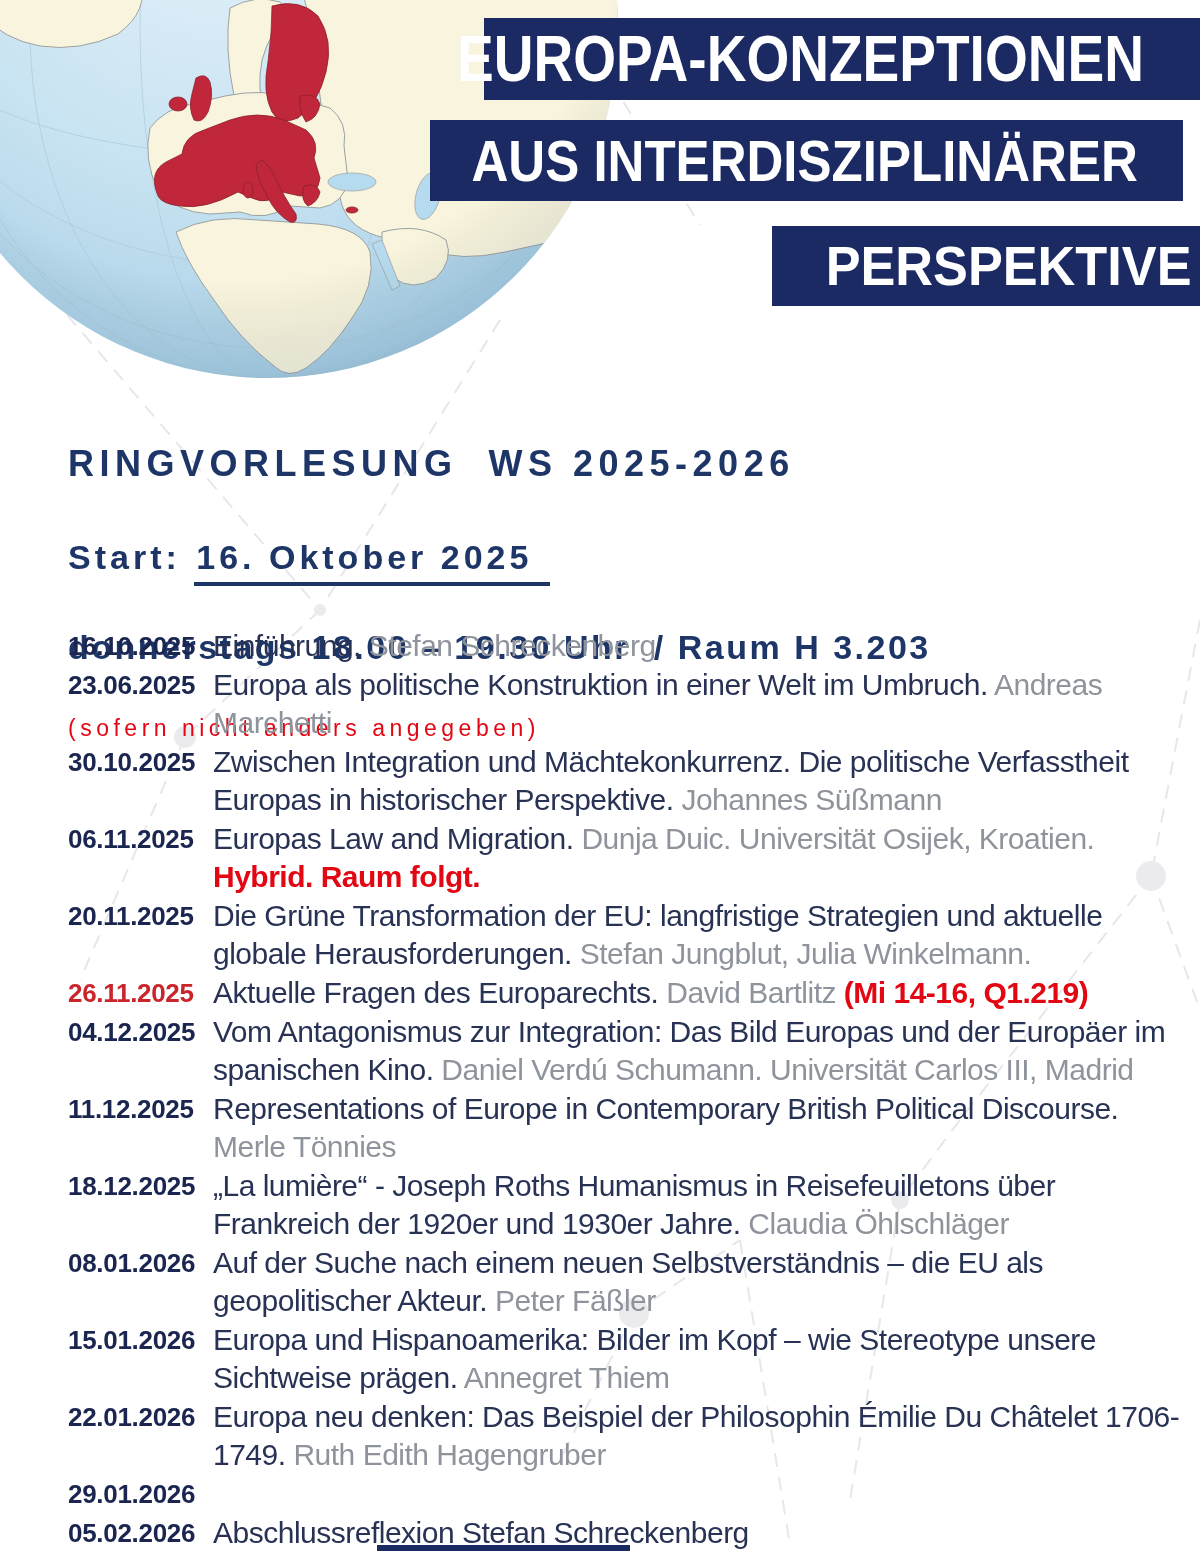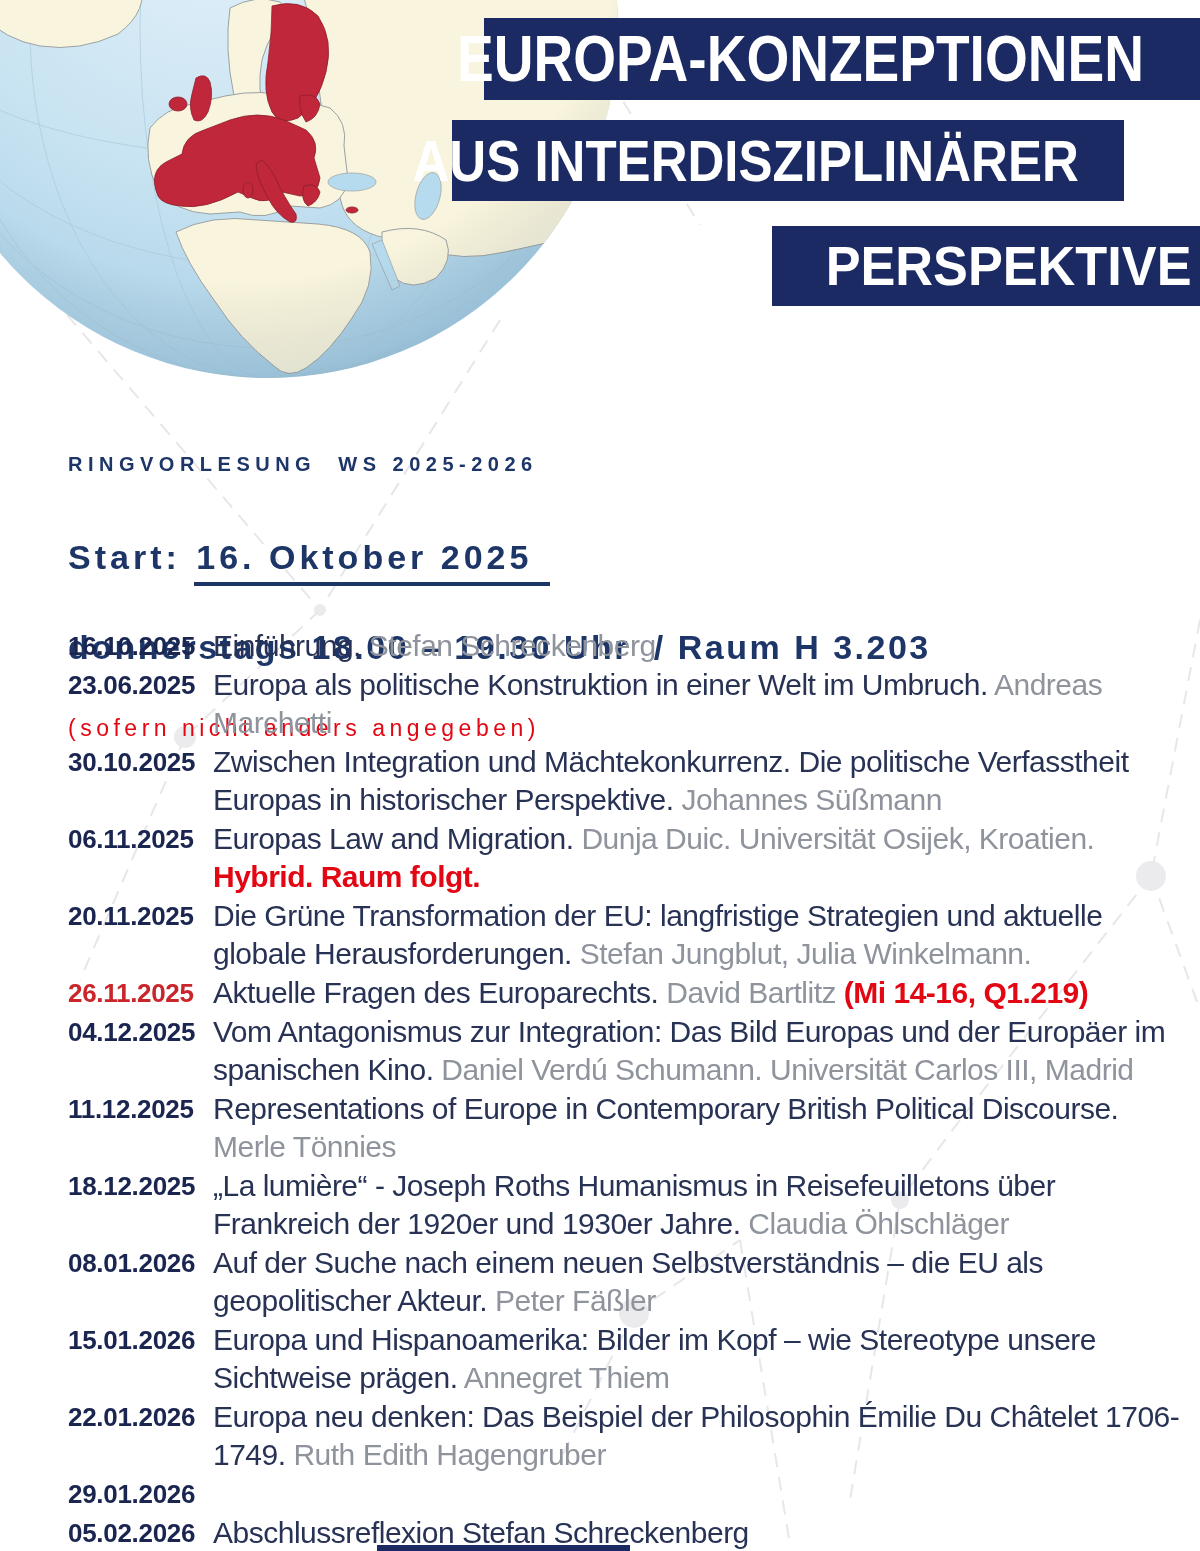--- a/index.html
+++ b/index.html
@@ -28,28 +28,28 @@
   .land{fill:var(--land-cream,#f8f4dd);stroke:#9aa1a3;stroke-width:1;stroke-linejoin:round;}
   .eu{fill:var(--eu-red,#c1273a);stroke:#8a1f2d;stroke-width:.8;stroke-linejoin:round;}
   .sea{fill:var(--ocean-blue,#b7dbee);stroke:#9aa1a3;stroke-width:.7;}
   .grat{fill:none;stroke:#a9c8d8;stroke-width:1;opacity:.65;}
 
   
   .bar{position:absolute;background:var(--navy-bar,#1b2a63);display:flex;align-items:center;justify-content:flex-end;z-index:3;padding-left:40px;}
   .bar span{display:inline-block;color:#ffffff;font-weight:bold;white-space:nowrap;transform-origin:center;}
   .bar1{left:484px;top:18px;width:716px;height:82px;}
   .bar1 span{font-size:64px;transform:scaleX(.86);}
-  .bar2{left:452px;top:120px;width:672px;height:81px;}
+  .bar2{left:430px;top:120px;width:753px;height:81px;}
   .bar2 span{font-size:58px;transform:scaleX(.88);}
   .bar3{left:772px;top:226px;width:429px;height:80px;}
   .bar3 span{font-size:55px;transform:scaleX(.95);}
 
   
   .intro{position:absolute;left:68px;top:406px;z-index:2;white-space:pre-wrap;}
-  .intro-line1{font-size:20px;font-weight:bold;letter-spacing:5.5px;color:var(--heading-navy,#1d3667);line-height:44px;}
+  .intro-line1{font-size:36px;font-weight:bold;letter-spacing:5.5px;color:var(--heading-navy,#1d3667);line-height:44px;}
   .intro-line2{font-size:34px;font-weight:bold;letter-spacing:4px;color:var(--heading-navy,#1d3667);line-height:48px;margin-top:11px;}
   .start-date{display:inline-block;border-bottom:4px solid var(--heading-navy,#1d3667);padding:0 18px 1px 2px;}
   .intro-line3{font-size:34px;font-weight:bold;letter-spacing:2.5px;color:var(--heading-navy,#1d3667);line-height:48px;margin-top:1px;}
   .intro-note{font-size:23px;font-weight:normal;letter-spacing:4.5px;color:var(--accent-red,#e30613);line-height:30px;margin-top:6px;}
 
   
   .sessions{position:absolute;left:68px;top:627px;width:1114px;z-index:2;}
   .row{display:grid;grid-template-columns:145px 1fr;margin-bottom:1px;}
   .date{font-size:26px;font-weight:bold;color:var(--date-navy,#1a2550);line-height:38px;letter-spacing:-0.3px;}
   .date-red{color:var(--date-red,#c9252b);}

